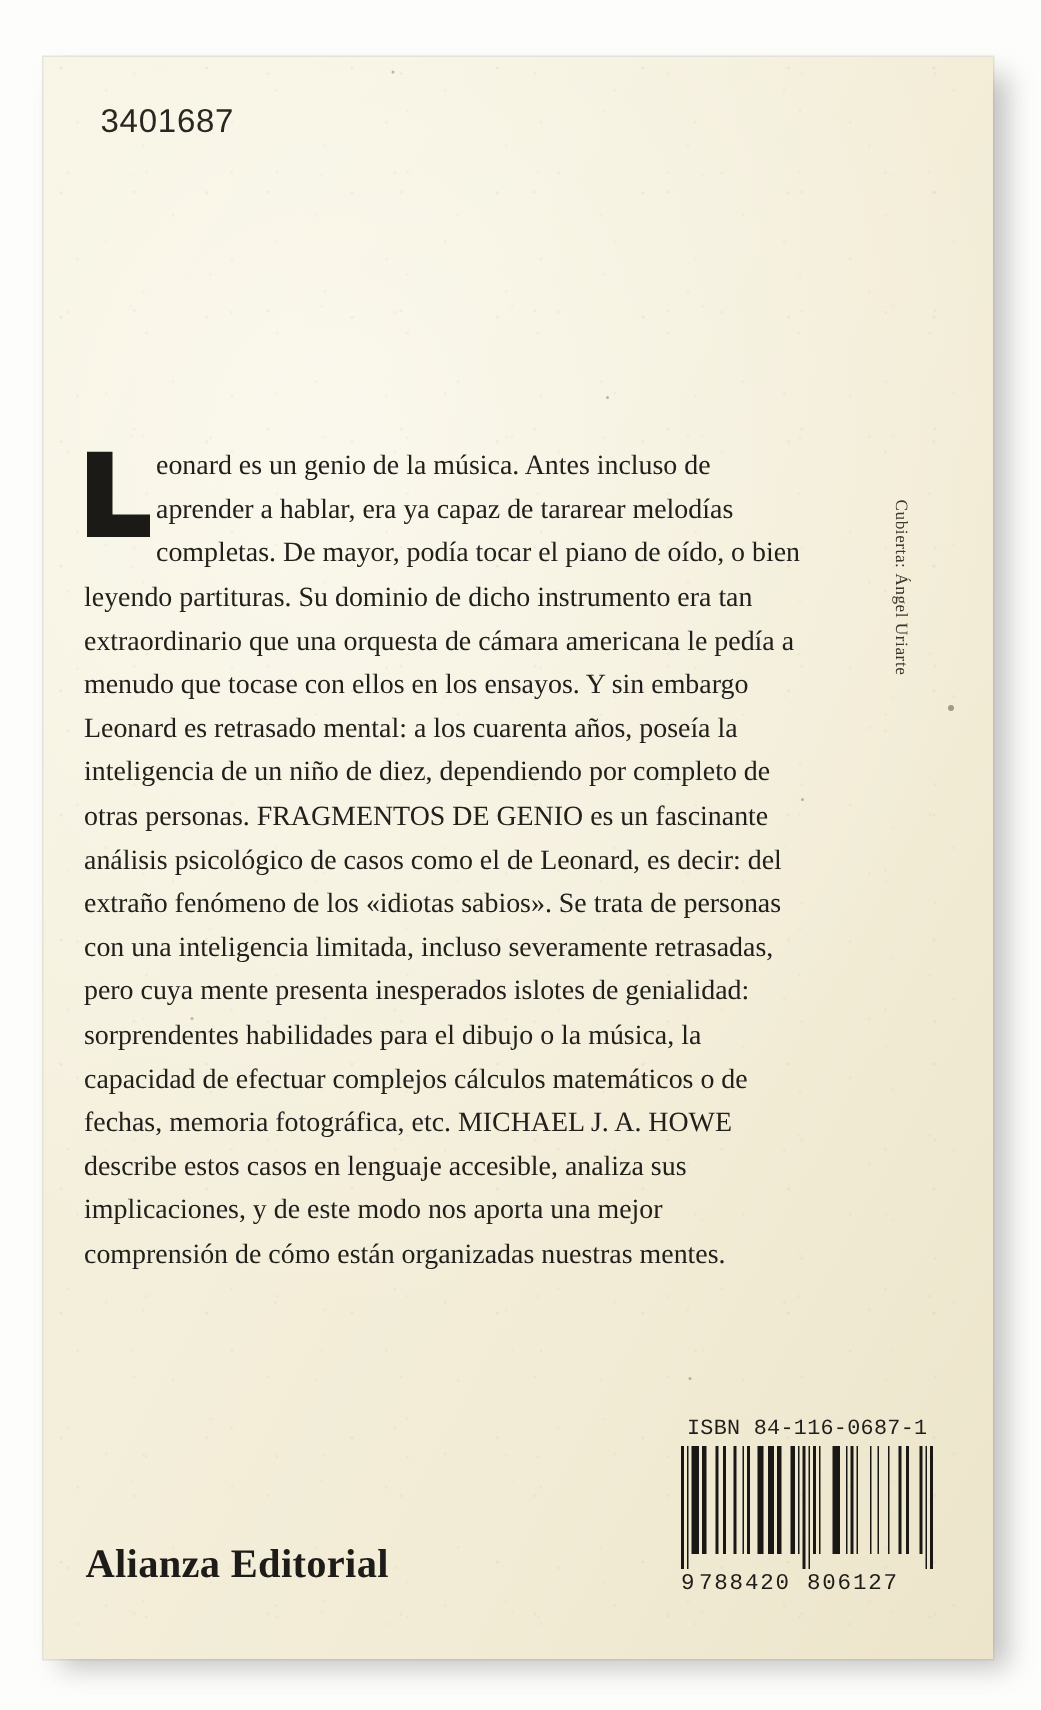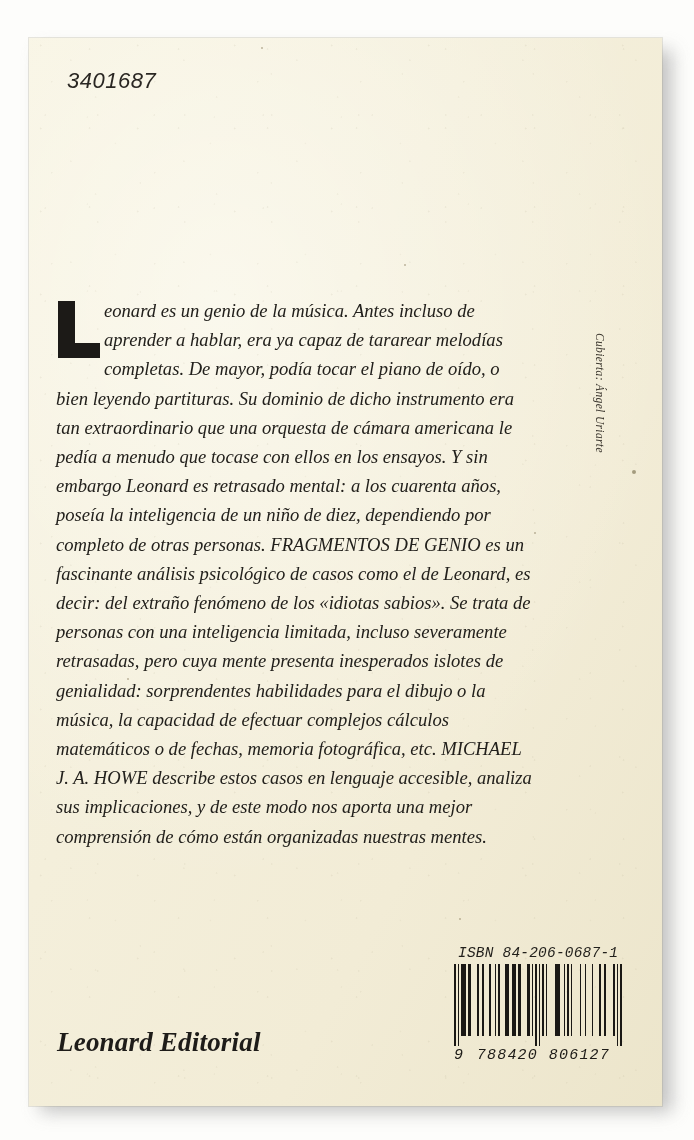--- a/index.html
+++ b/index.html
@@ -38,21 +38,20 @@
   #book-cover {
     position: absolute;
     left: 29px;
     top: 38px;
     width: 633px;
     height: 1068px;
     background:
       radial-gradient(ellipse 120% 90% at 30% 25%, rgba(255,255,250,0.55) 0%, rgba(255,255,250,0) 60%),
       linear-gradient(118deg, #f7f3e1 0%, #f4efdb 38%, #f2ecd6 68%, #ece5cb 100%);
     box-shadow: 0 0 0 1px rgba(150,145,120,.22);
-    font-style: italic;
   }
 
   
   #paper-grain {
     position: absolute;
     inset: 0;
     pointer-events: none;
     opacity: .5;
     background-image:
       radial-gradient(circle at 12% 9%,  rgba(150,140,110,.22) 0 .7px, transparent 1.2px),
@@ -185,21 +184,21 @@
     font-family: "Liberation Mono", monospace;
     font-size: 15px;
     color: #1e1c18;
     letter-spacing: 0;
     margin-top: 1px;
     display: flex;
     width: 168px;
   }
   #barcode-digits span { display: inline-block; }
   .ean-lead  { width: 12px; }
-  .ean-group { flex: 1; text-align: right; letter-spacing: 1.2px; }
+  .ean-group { flex: 1; text-align: left; letter-spacing: 1.2px; }
   .ean-tail  { width: 12px; text-align: right; }
 </style>
 </head>
 <body>
 
 <div id="page-backdrop"></div>
 
 <div id="book-shadow"></div>
 
 <div id="book-cover">
@@ -216,25 +215,25 @@
 
   <div id="catalog-number">3401687</div>
 
   <div id="blurb-block">
     <span id="drop-cap">L</span><span id="blurb-text">eonard es un genio de la música. Antes incluso de aprender a hablar, era ya capaz de tararear melodías completas. De mayor, podía tocar el piano de oído, o bien leyendo partituras. Su dominio de dicho instrumento era tan extraordinario que una orquesta de cámara americana le pedía a menudo que tocase con ellos en los ensayos. Y sin embargo Leonard es retrasado mental: a los cuarenta años, poseía la inteligencia de un niño de diez, dependiendo por completo de otras personas. FRAGMENTOS DE GENIO es un fascinante análisis psicológico de casos como el de Leonard, es decir: del extraño fenómeno de los «idiotas sabios». Se trata de personas con una inteligencia limitada, incluso severamente retrasadas, pero cuya mente presenta inesperados islotes de genialidad: sorprendentes habilidades para el dibujo o la música, la capacidad de efectuar complejos cálculos matemáticos o de fechas, memoria fotográfica, etc. MICHAEL J. A. HOWE describe estos casos en lenguaje accesible, analiza sus implicaciones, y de este modo nos aporta una mejor comprensión de cómo están organizadas nuestras mentes.</span>
   </div>
 
   <div id="cover-credit">Cubierta: Ángel Uriarte</div>
 
   <div id="imprint-block">
-    <div id="imprint-publisher">Leonard Editorial</div>
+    <div id="imprint-publisher">Alianza Editorial</div>
   </div>
 
   <div id="barcode-zone">
-    <div id="isbn-text">ISBN 84-206-0687-1</div>
+    <div id="isbn-text">ISBN 84-116-0687-1</div>
     <div id="barcode-bars">
         <i style="left: 0px; width: 1.51842px; height: 82px;"></i>
         <i style="left: 3.53684px; width: 1.51842px; height: 82px;"></i>
         <i style="left: 7.07368px; width: 5.05526px; height: 72px;"></i>
         <i style="left: 14.1474px; width: 3.28684px; height: 72px;"></i>
         <i style="left: 22.9895px; width: 1.51842px; height: 72px;"></i>
         <i style="left: 28.2947px; width: 1.51842px; height: 72px;"></i>
         <i style="left: 35.3684px; width: 1.51842px; height: 72px;"></i>
         <i style="left: 40.6737px; width: 1.51842px; height: 72px;"></i>
         <i style="left: 44.2105px; width: 1.51842px; height: 72px;"></i>

